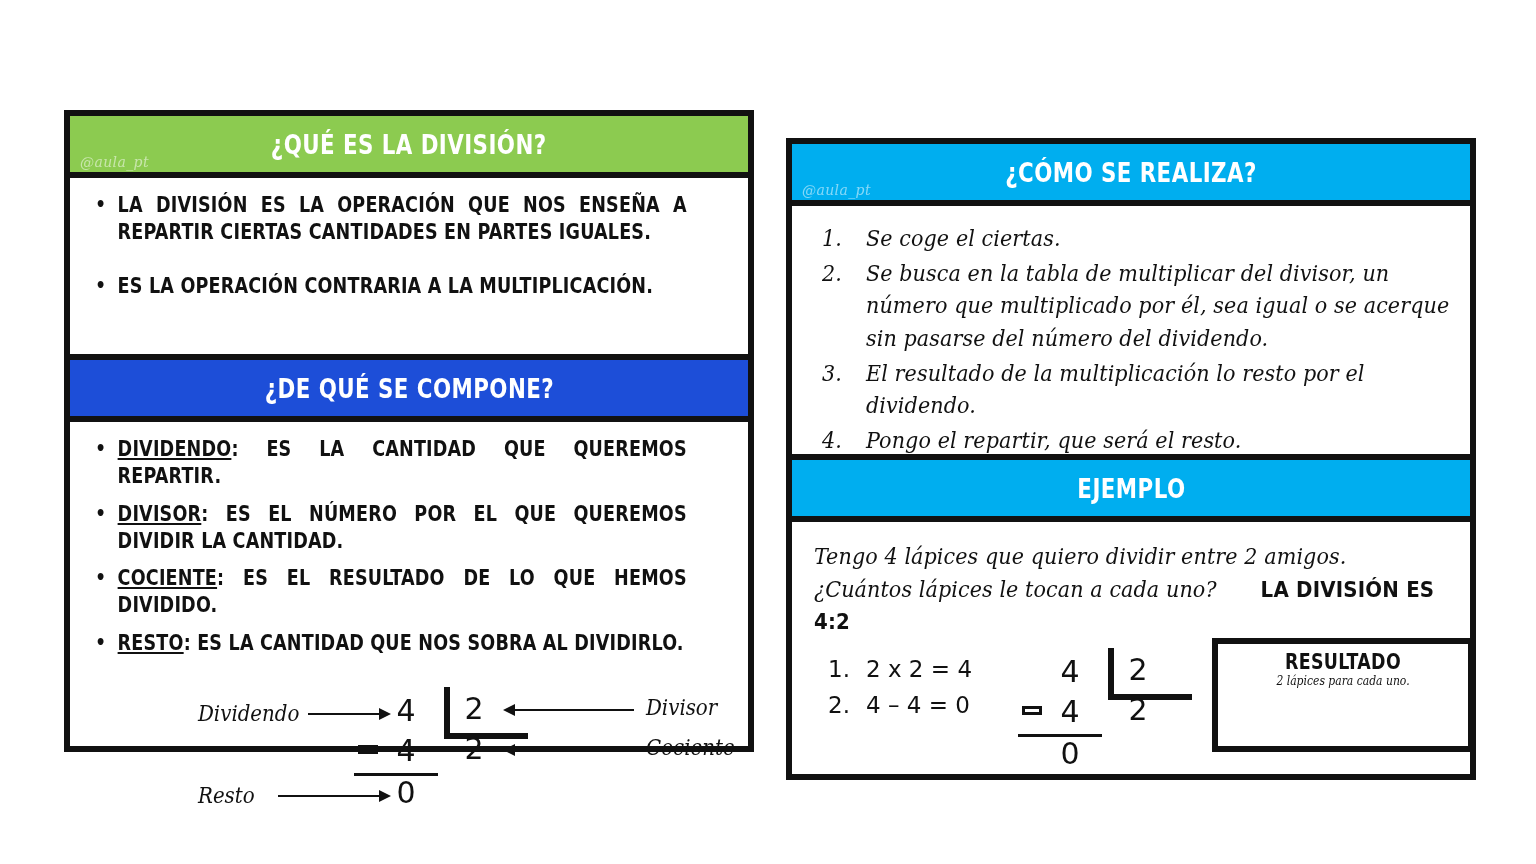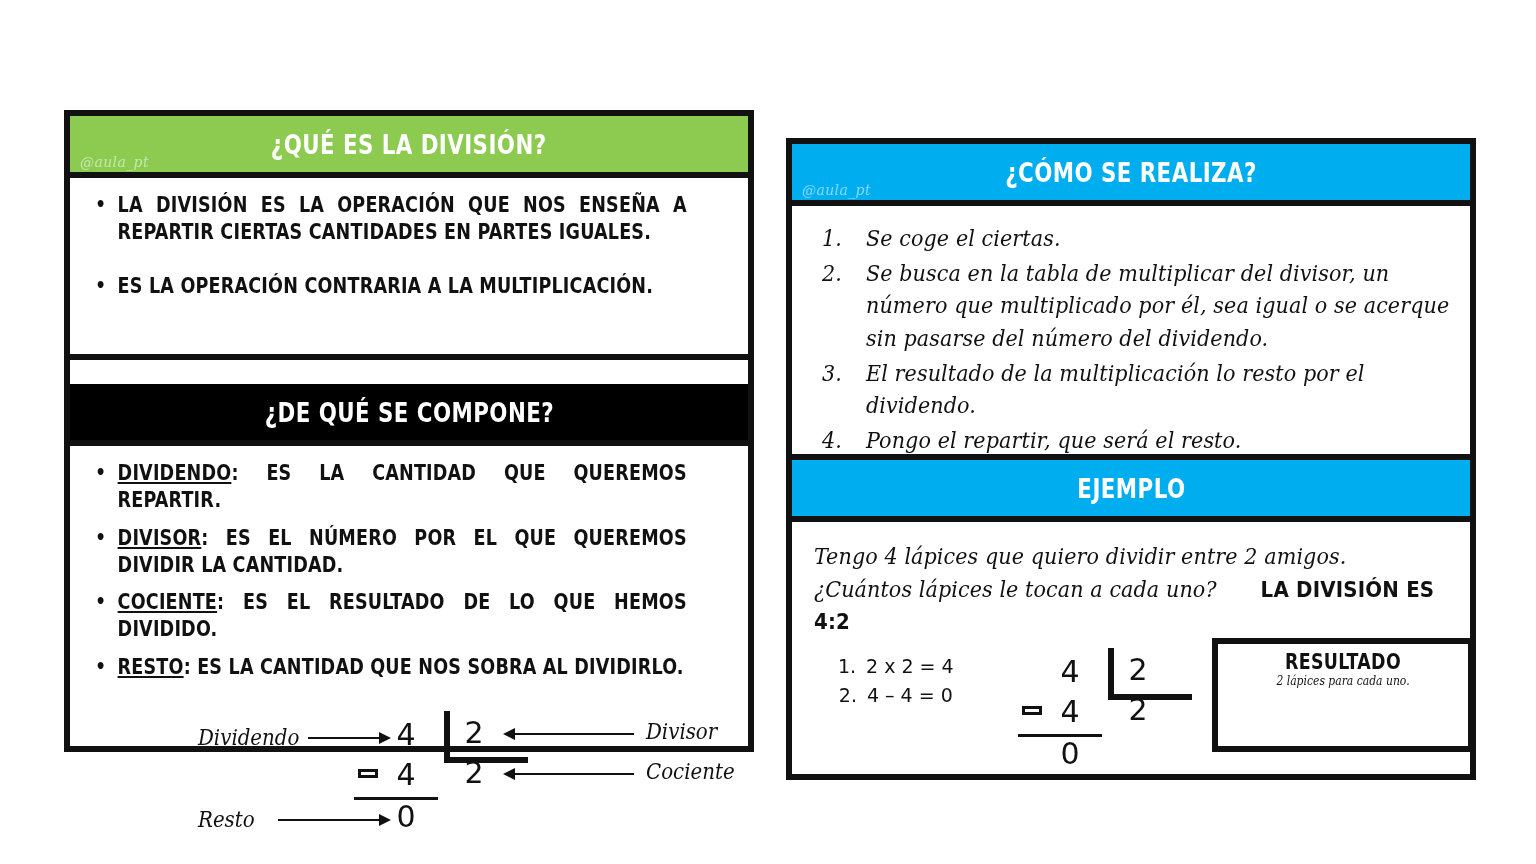--- a/index.html
+++ b/index.html
@@ -161,25 +161,24 @@
     border-top: 6px solid transparent;
     border-bottom: 6px solid transparent;
   }
   .arrow.right::after { right: -11px; border-left: 12px solid #111111; }
   .arrow.left::after  { left: -11px;  border-right: 12px solid #111111; }
 
   
   .work-steps {
     position: absolute;
     font-family: "DejaVu Sans", "Liberation Sans", sans-serif;
-    font-size: 19px;
+    font-size: 23px;
     line-height: 1.55;
     color: #111111;
     white-space: nowrap;
-    text-align: center;
   }
   .work-steps .n { display: inline-block; width: 38px; }
 
   
   #resultado-box {
     position: absolute;
     left: 1212px;
     top: 638px;
     width: 262px;
     height: 114px;
@@ -228,21 +227,21 @@
     <span class="watermark">@aula_pt</span>
   </div>
 
   <div class="block nb" style="height:152px;">
     <ul class="bullets chalk just" id="what-list">
       <li>La división es la operación que nos enseña a repartir ciertas cantidades en partes iguales.</li>
       <li>Es la operación contraria a la multiplicación.</li>
     </ul>
   </div>
 
-  <div class="bar" style="background:#000000;margin-top:24px;">
+  <div class="bar" style="background:#1d4ed8;">
     <span class="bar-title">¿De qué se compone?</span>
   </div>
 
   <div class="block">
     <ul class="bullets chalk just">
       <li><u>Dividendo</u><span>: Es la cantidad que queremos repartir.</span></li>
       <li><u>Divisor</u><span>: Es el número por el que queremos dividir la cantidad.</span></li>
       <li><u>Cociente</u><span>: Es el resultado de lo que hemos dividido.</span></li>
       <li><u>Resto</u><span>: Es la cantidad que nos sobra al dividirlo.</span></li>
     </ul>

